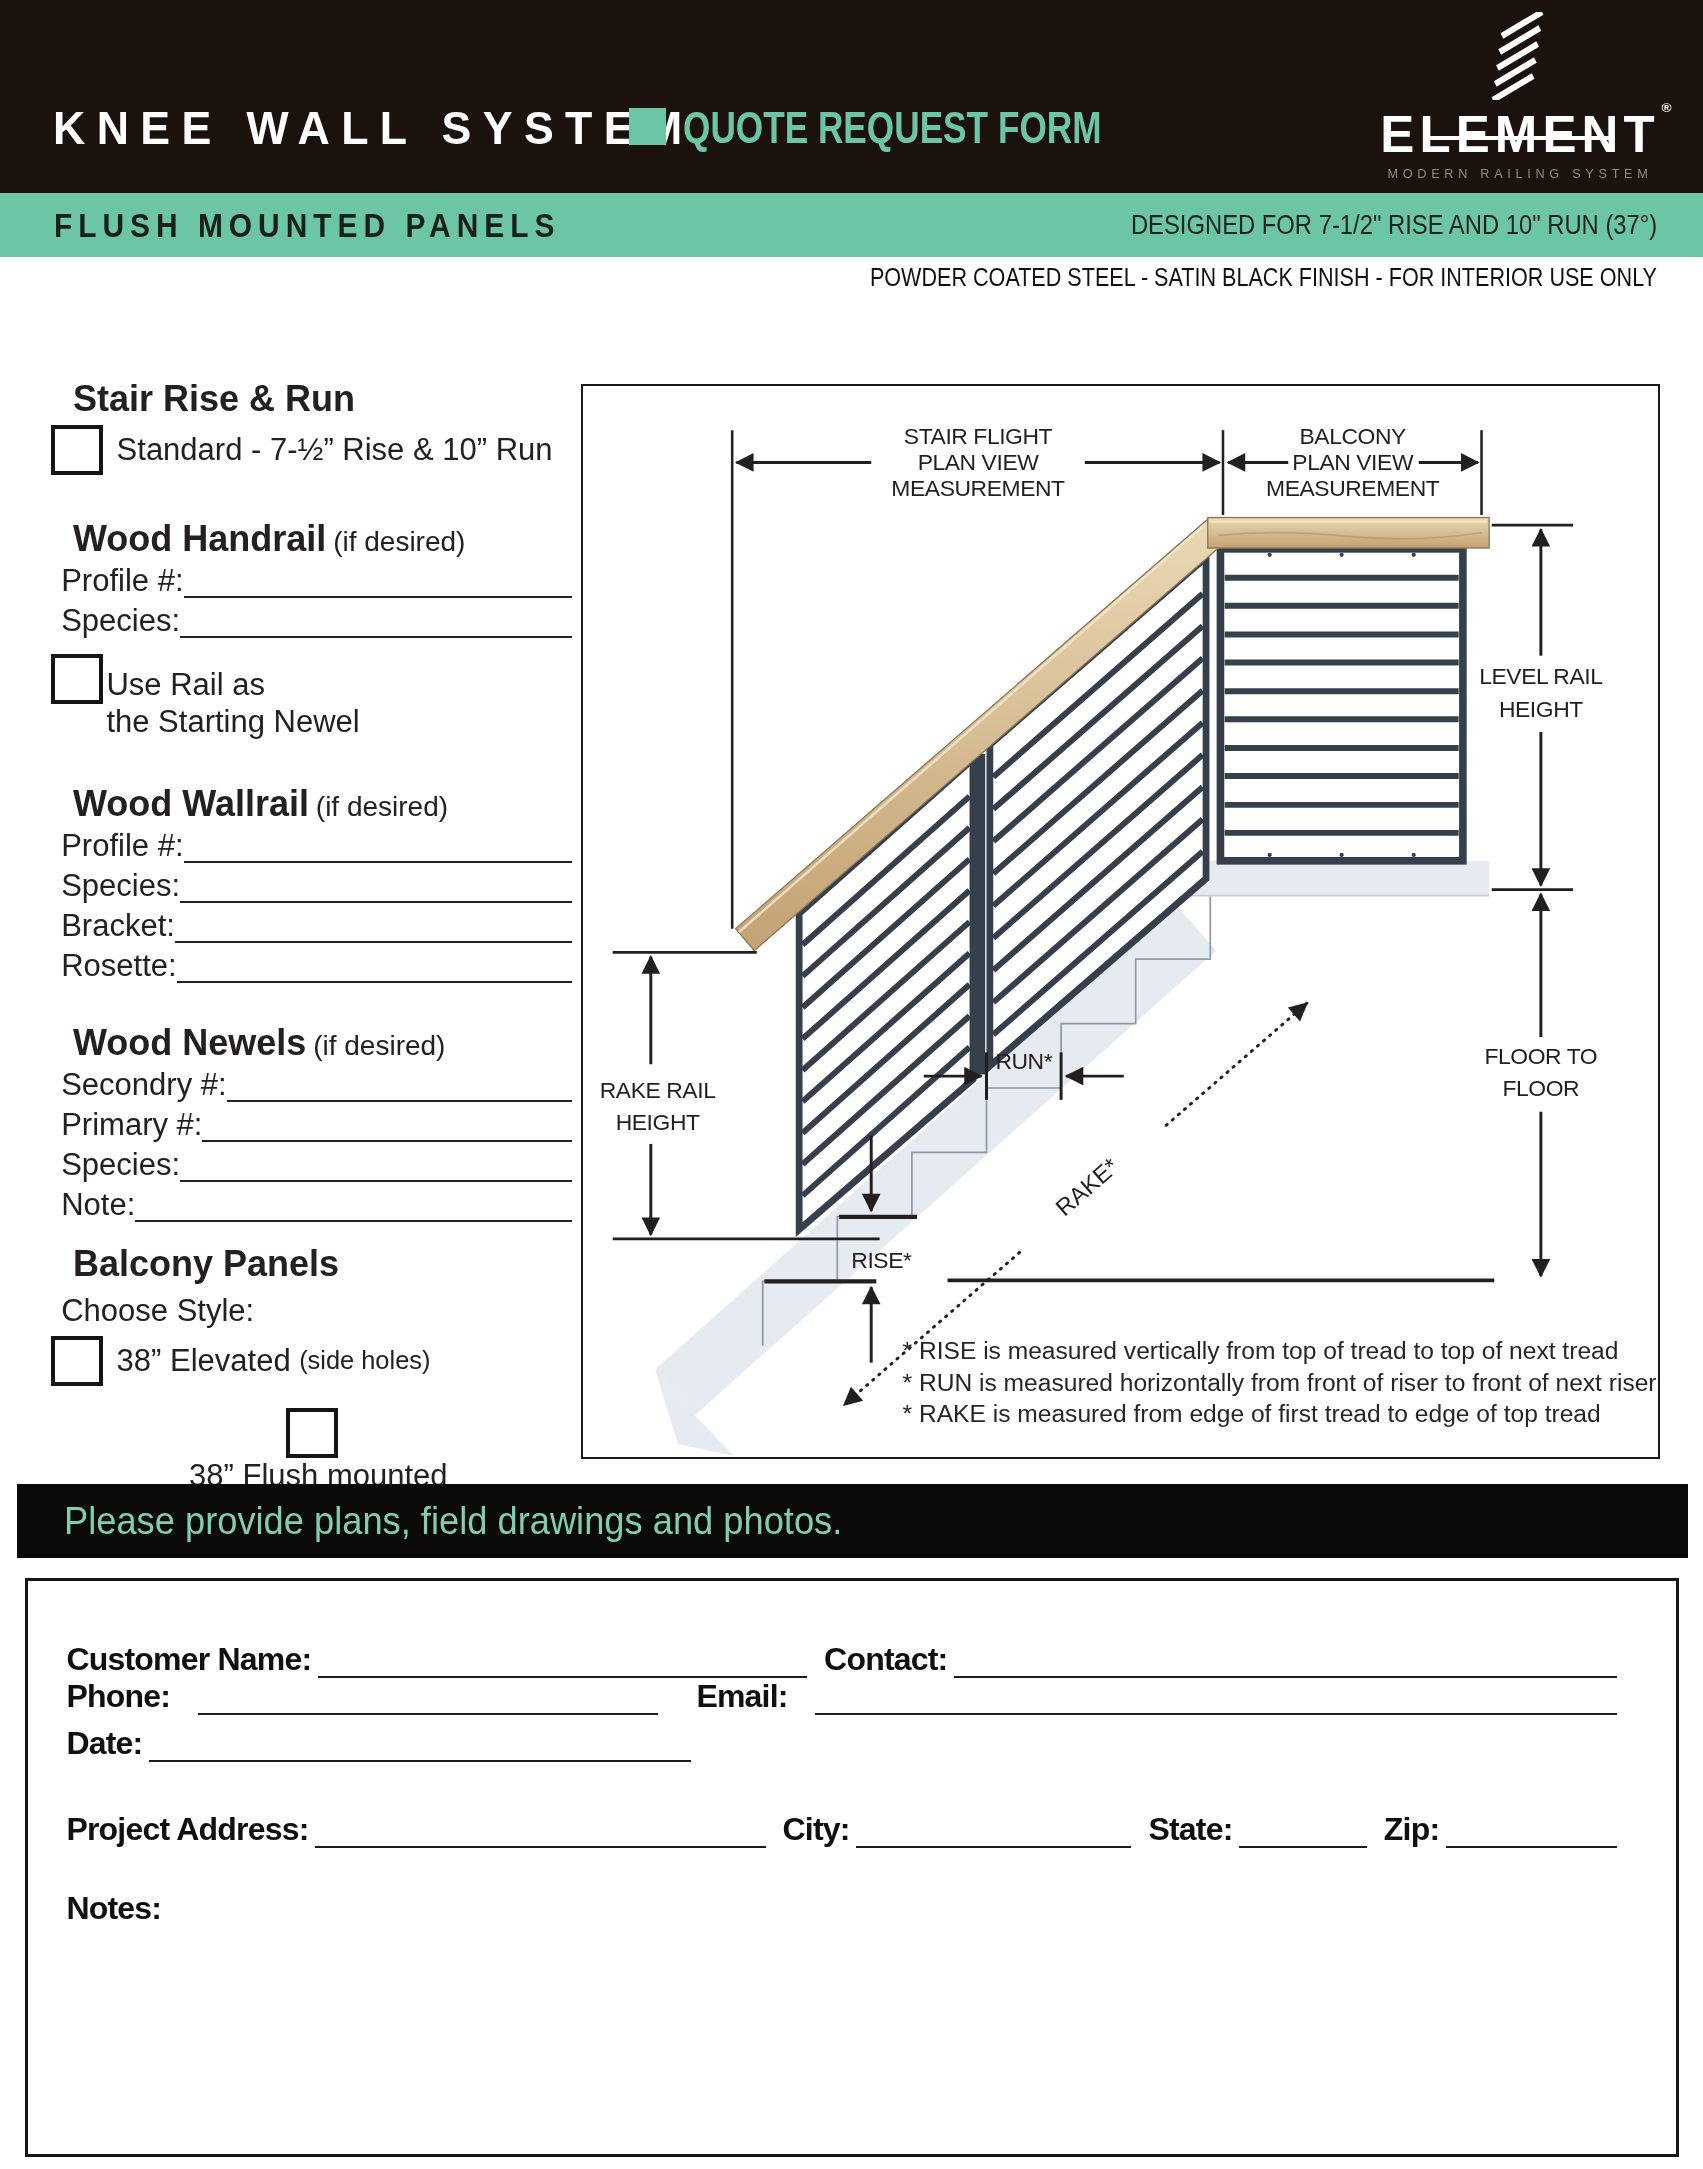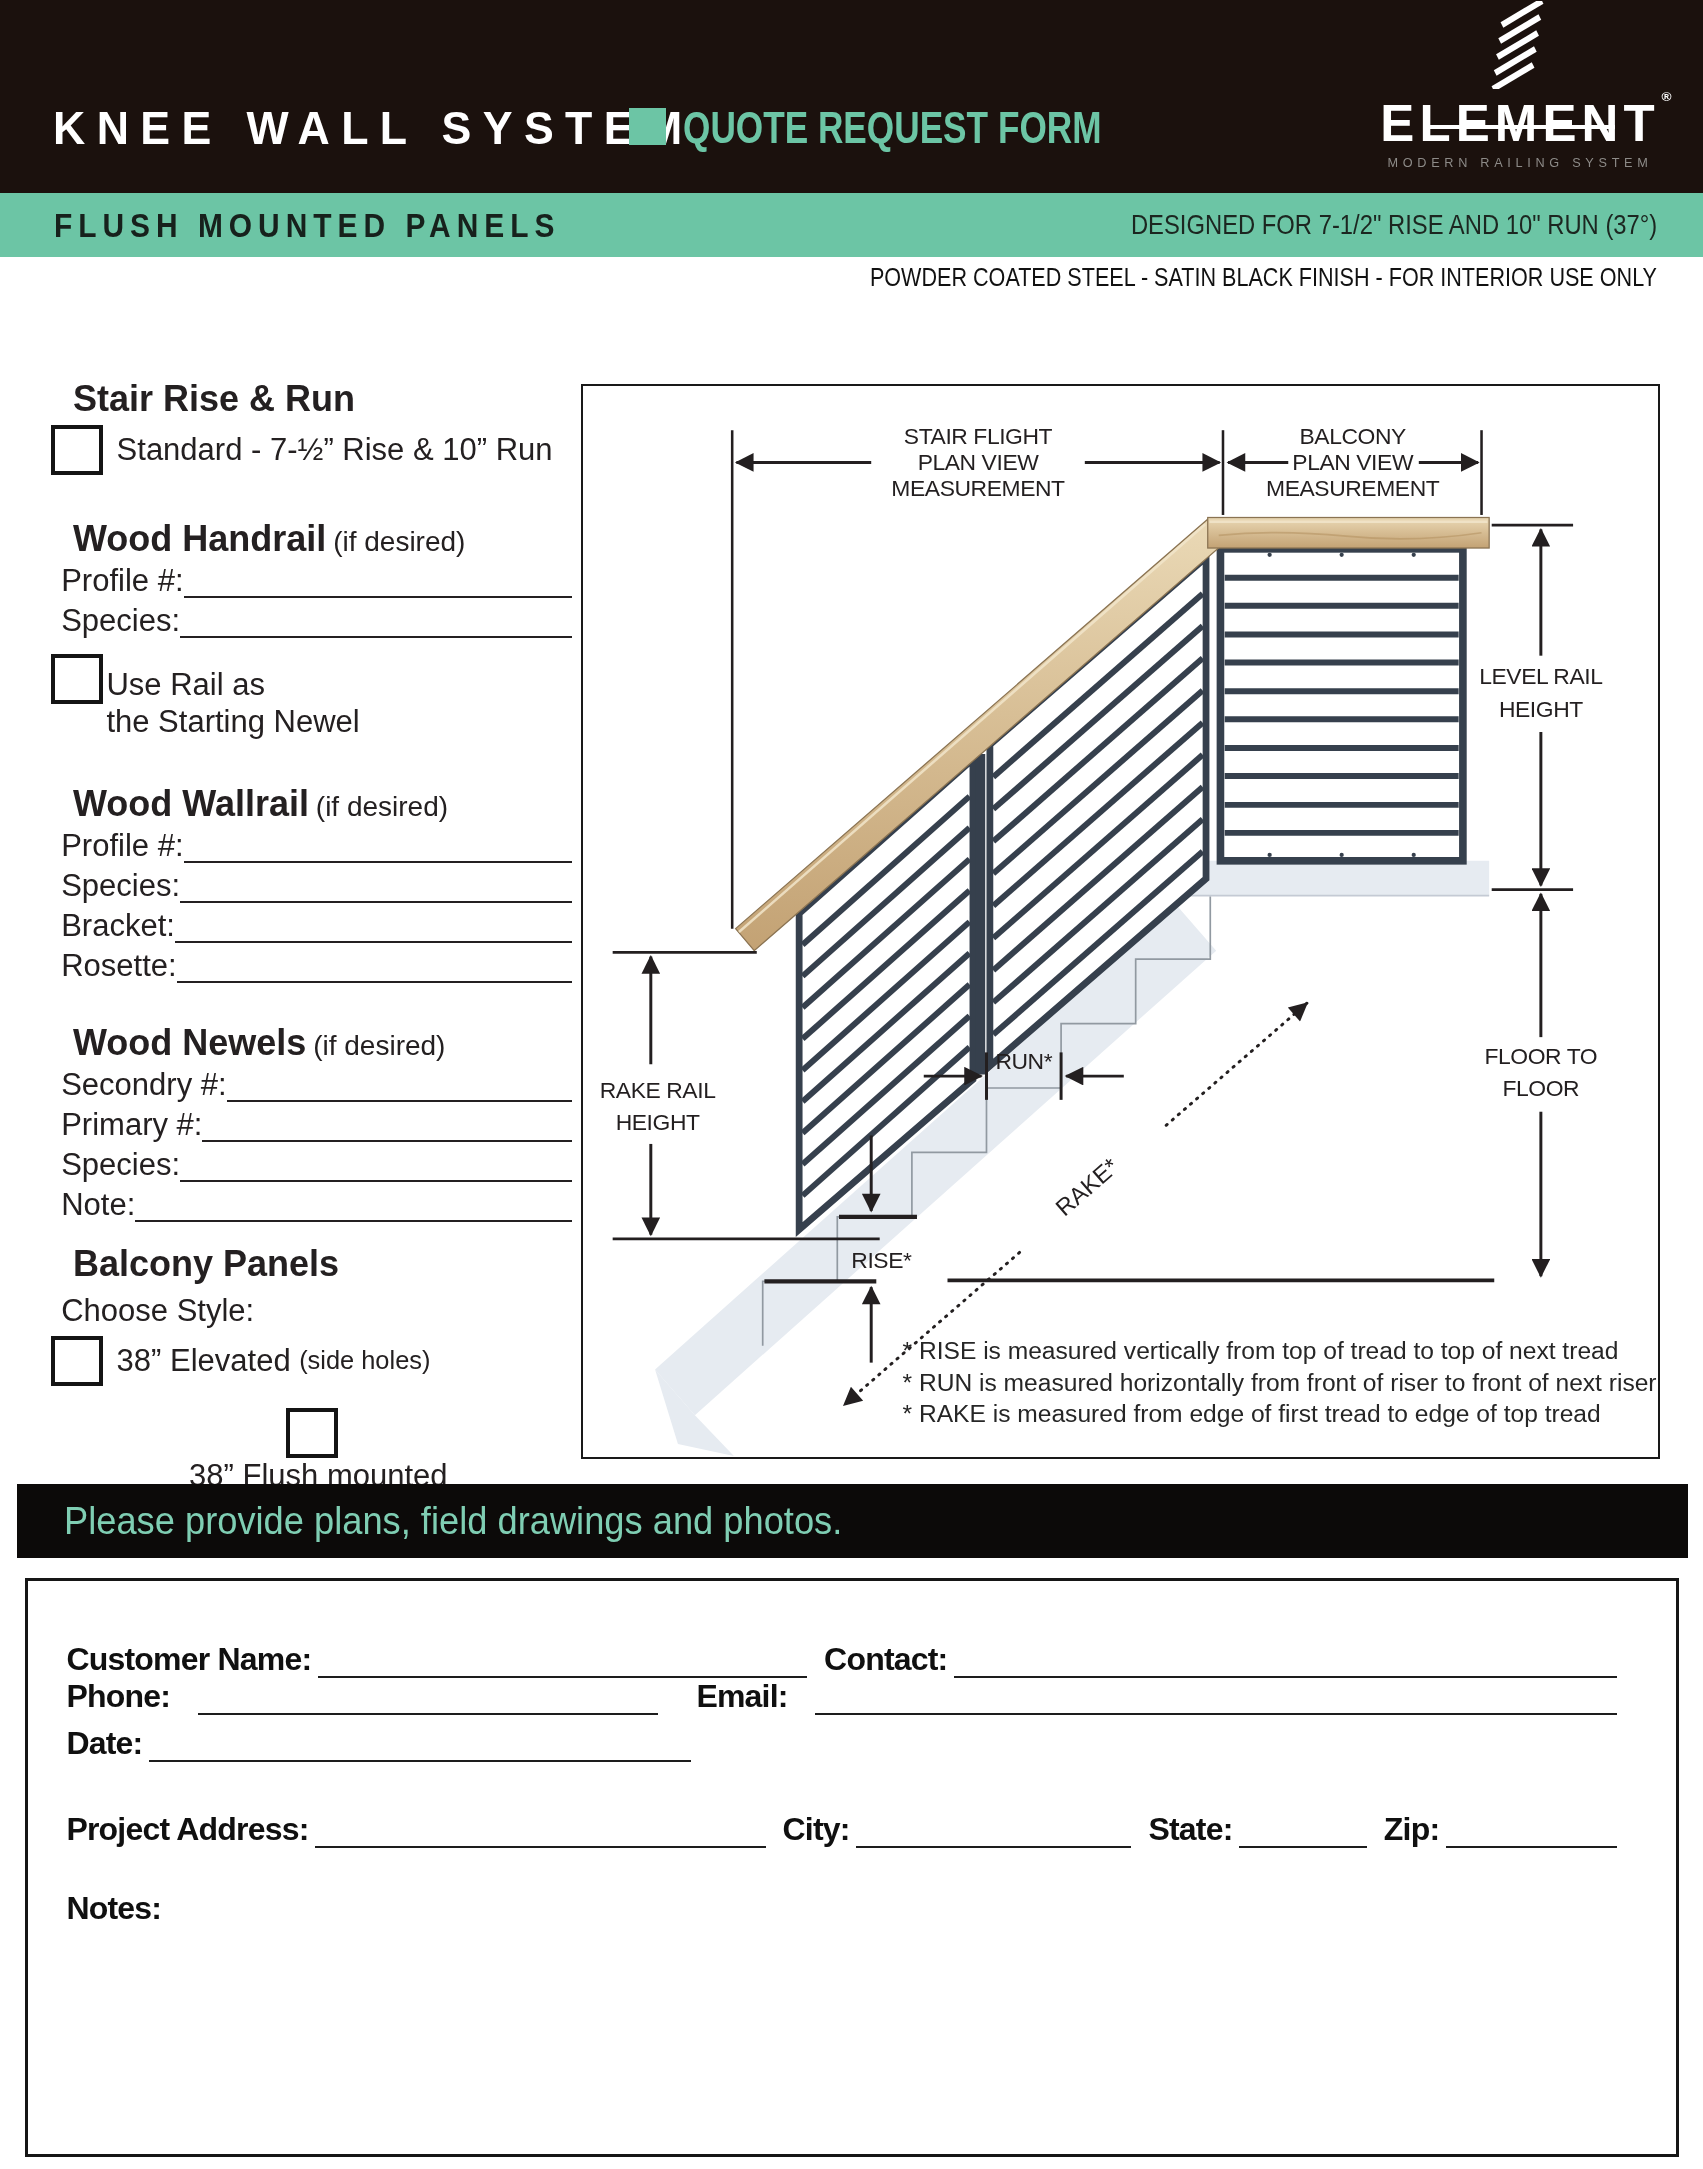--- a/index.html
+++ b/index.html
@@ -6,21 +6,21 @@
   .page{position:relative;width:1704px;height:2170px;background:#ffffff;overflow:hidden;
         font-family:"Liberation Sans",sans-serif;color:#242021;}
 
   
   .topbar{position:absolute;left:0;top:0;width:1704px;height:219px;background:#1b110d;}
   .kw-title{position:absolute;left:53px;top:100px;font-size:47px;font-weight:bold;color:#ffffff;
             letter-spacing:12px;white-space:nowrap;transform:scaleX(.95);transform-origin:left center;}
   .teal-sq{position:absolute;left:629px;top:108px;width:37px;height:37px;background:#6cc5a5;}
   .qr-title{position:absolute;left:683px;top:103px;font-size:44px;font-weight:bold;color:#6cc5a5;
             white-space:nowrap;transform:scaleX(.8);transform-origin:left center;}
-  .brand{position:absolute;right:44px;top:1px;width:280px;text-align:center;}
+  .brand{position:absolute;right:44px;top:12px;width:280px;text-align:center;}
   .brand-icon{display:block;margin:0 auto;}
   .brand-word{position:relative;display:inline-block;margin-top:5.1px;font-size:51px;font-weight:bold;
               color:#fff;letter-spacing:5.1px;white-space:nowrap;}
   .brand-strike{position:absolute;left:16%;right:16%;top:52%;height:4.2px;background:#ffffff;}
   .brand-reg{position:absolute;right:-17px;top:-5.1px;font-size:13.6px;color:#fff;}
   .brand-tag{margin-top:3.4px;font-size:12.7px;letter-spacing:4.7px;color:#8d8b88;white-space:nowrap;}
 
   
   .band{position:absolute;left:0;top:193px;width:1704px;height:64px;background:#6cc5a5;}
   .band-left{position:absolute;left:54px;top:0;height:64px;line-height:64px;font-size:34px;font-weight:bold;

